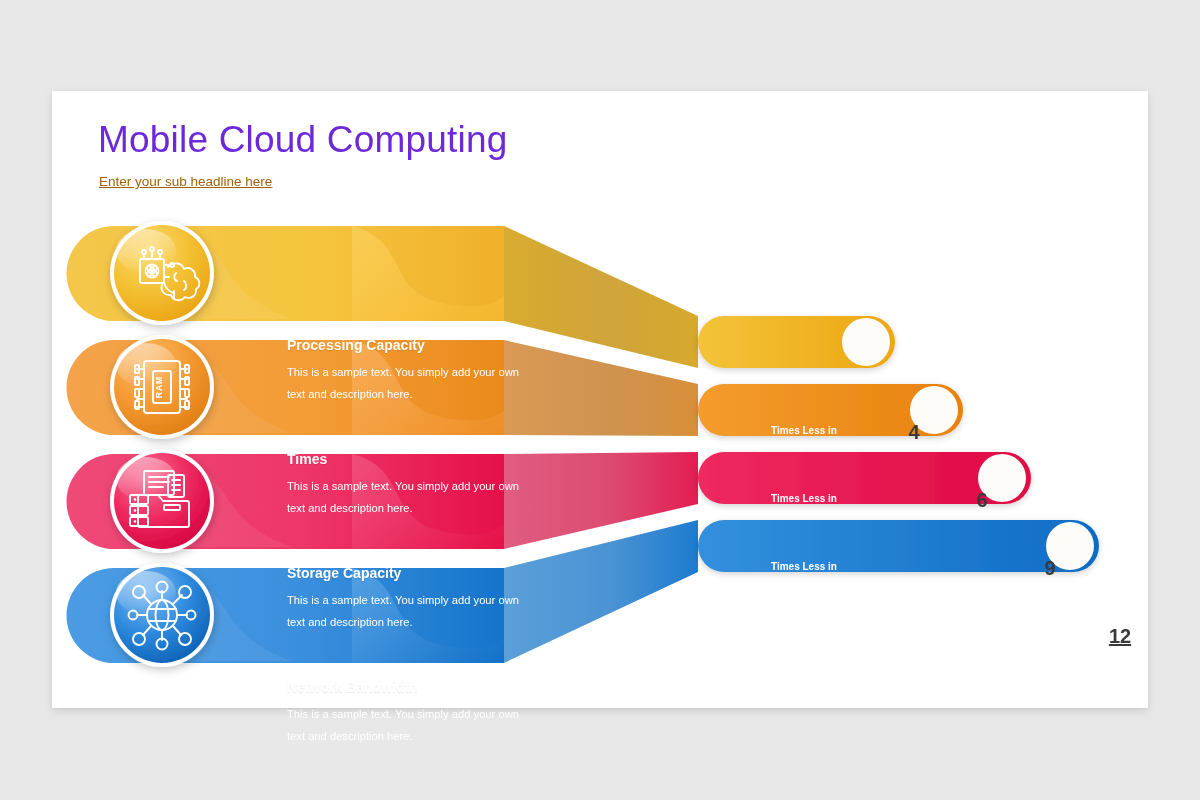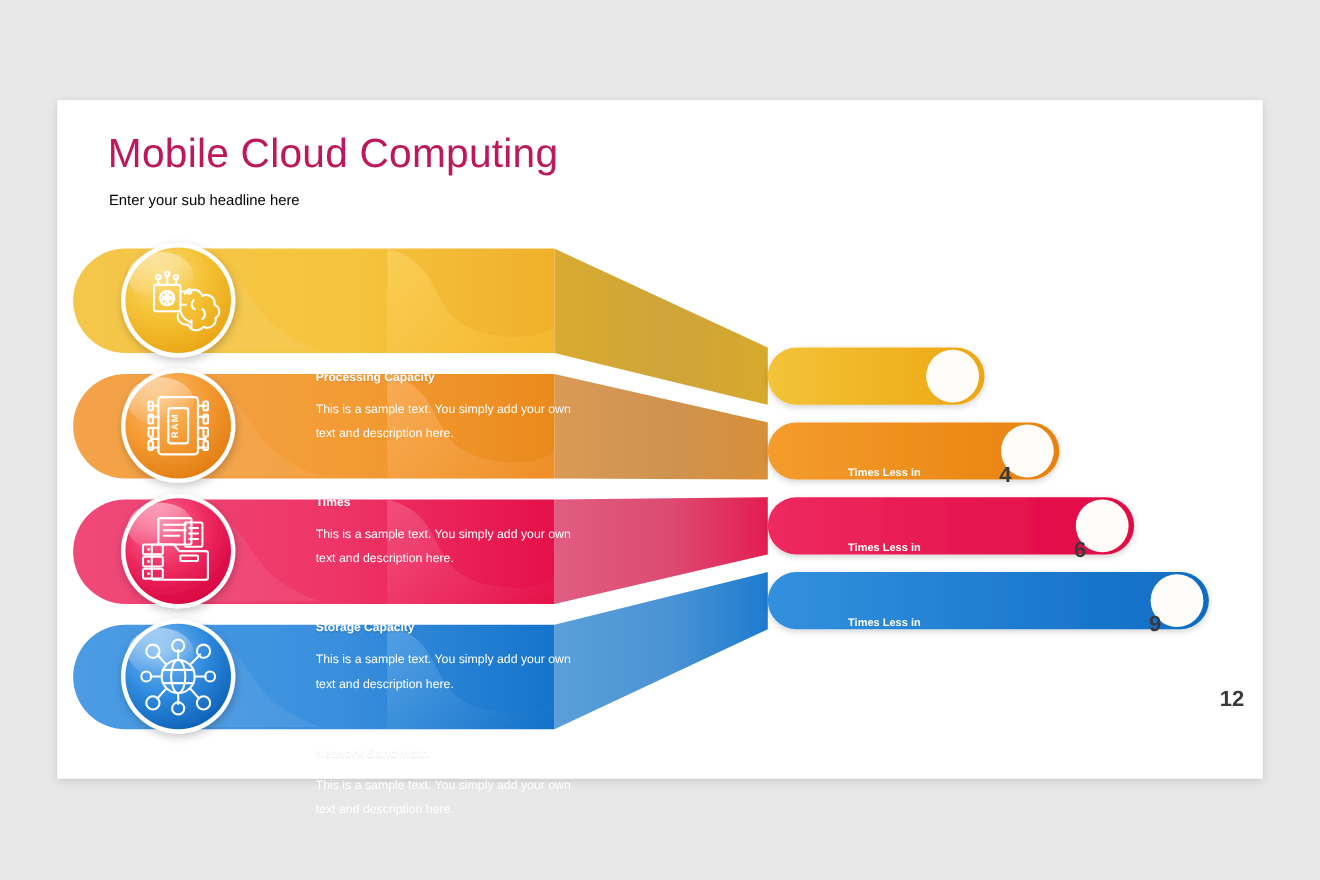--- a/index.html
+++ b/index.html
@@ -24,50 +24,51 @@
     box-shadow: 0 3px 10px rgba(0,0,0,0.10), 0 1px 3px rgba(0,0,0,0.06);
   }
 
   
   #title {
     position: absolute;
     left: 46px;
     top: 28px;
     font-size: 37px;
     font-weight: 400;
-    color: #be185d;
+    color: #6d28d9;
     letter-spacing: 0.2px;
     white-space: nowrap;
   }
   #subtitle {
     position: absolute;
     left: 47px;
     top: 83px;
     font-size: 13.5px;
-    color: #000000;
-    white-space: nowrap;
+    color: #a16207;
+    white-space: nowrap;
+    text-decoration: underline;
   }
 
   
   #stage {
     position: absolute;
     left: 0;
     top: 0;
     width: 1096px;
     height: 617px;
   }
   #stage svg {
     position: absolute;
     left: 0;
     top: 0;
     display: block;
   }
   .panel-title {
     position: absolute;
-    font-size: 11px;
+    font-size: 14px;
     font-weight: bold;
     color: #ffffff;
     white-space: nowrap;
     text-shadow: 0 1px 1px rgba(0,0,0,0.10);
   }
   .panel-desc {
     position: absolute;
     font-size: 11.2px;
     color: #ffffff;
     line-height: 22px;
@@ -383,16 +384,16 @@
     </div>
     <div class="bar-label" style="left:719px; top:470px;">Times Less in</div>
     <div class="bar-value" style="left:974px; top:466px; width:48px;">9</div>
 
     <div class="panel-title" style="left:235px; top:588px;">Network Bandwidth</div>
     <div class="panel-desc" style="left:235px; top:612px;">
       <span style="display: block;">This is a sample text. You simply add your own</span>
       <span style="display: block;">text and description here.</span>
     </div>
     <div class="bar-label" style="left:719px; top:538px;">Times Less in</div>
-    <div class="bar-value" style="left:1042px; top:534px; width:52px;">12</div>
+    <div class="bar-value" style="left:1042px; top:534px; width:52px;text-decoration:underline;">12</div>
 
   </div>
 </div>
 
 </body></html>

